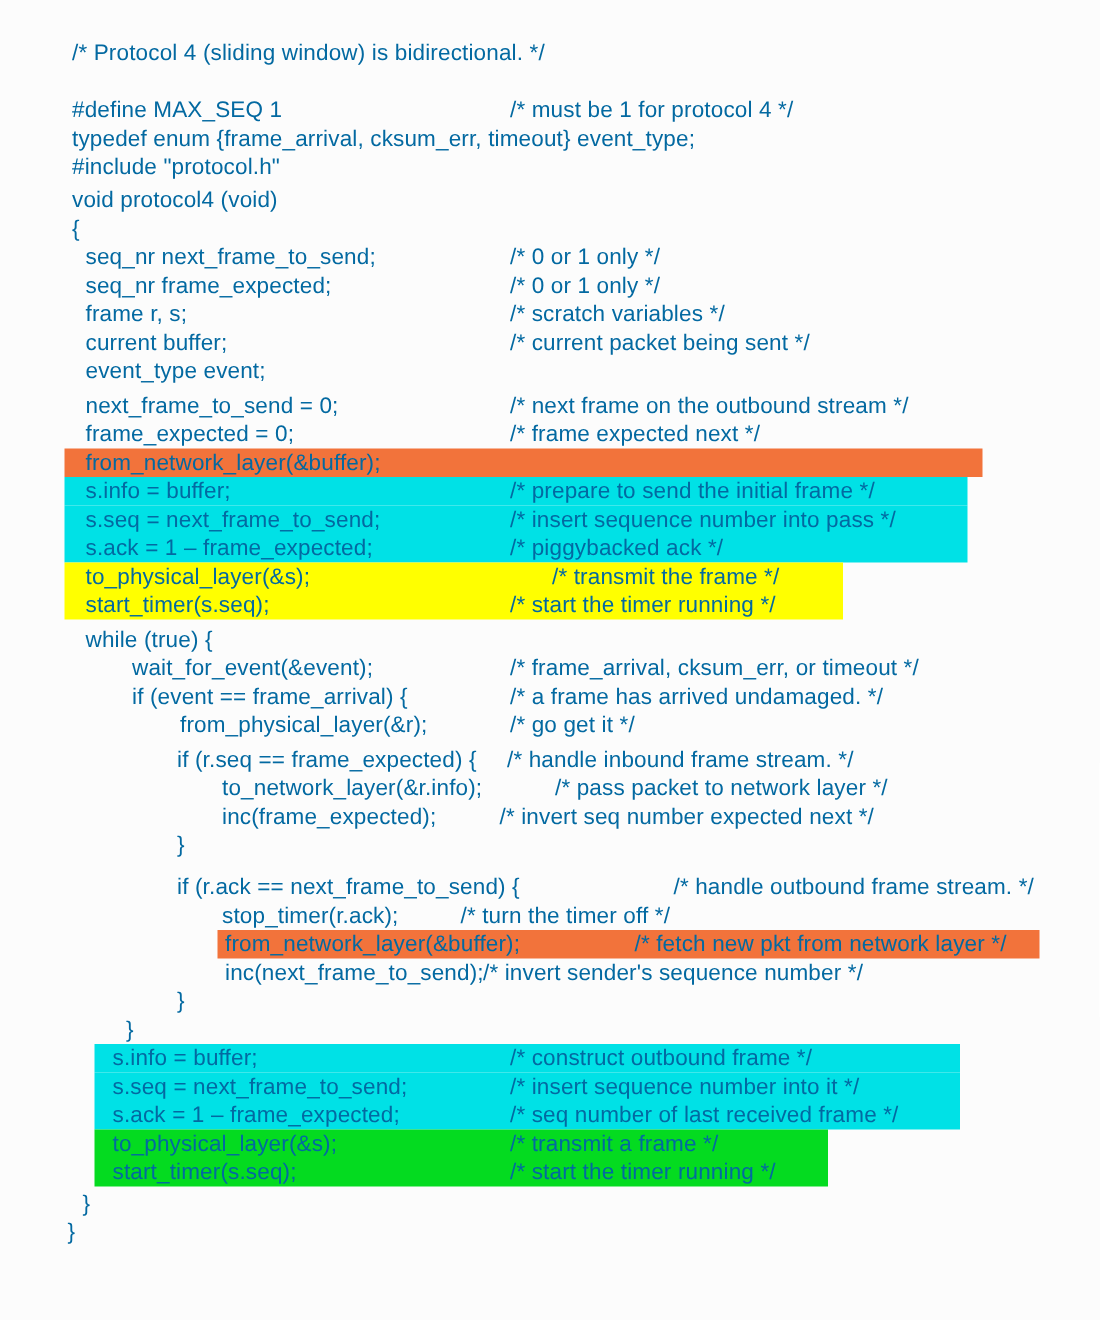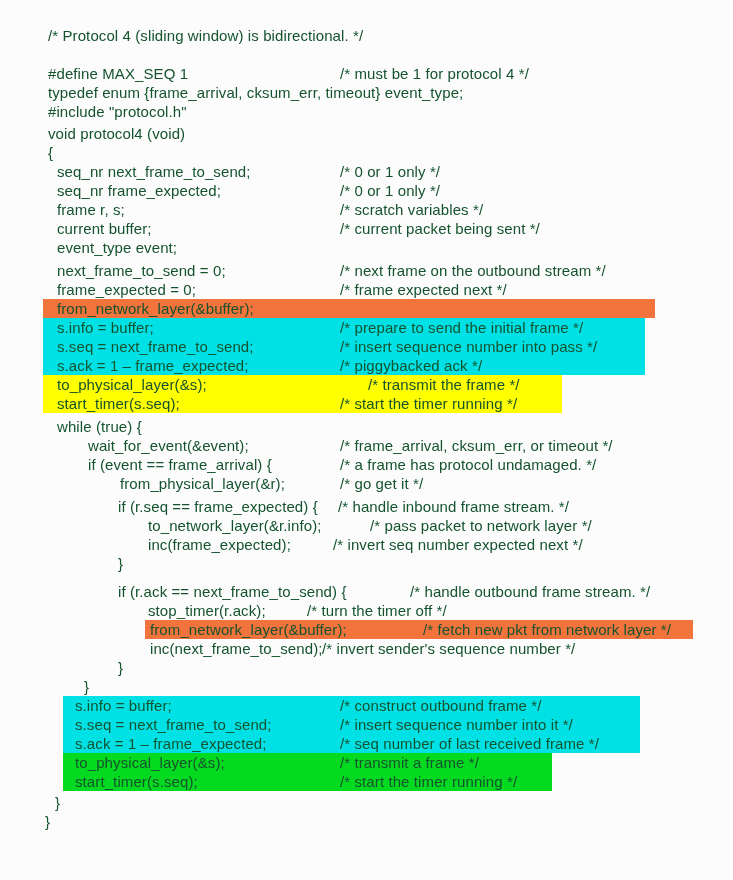--- a/index.html
+++ b/index.html
@@ -12,21 +12,21 @@
   }
   .line {
     position: absolute;
     left: 0;
     width: 733px;
     height: 19px;
     line-height: 19px;
     font-family: "Liberation Sans", "DejaVu Sans", sans-serif;
     font-size: 15px;
     letter-spacing: 0.1px;
-    color: #14532d;
+    color: #0369a1;
     white-space: pre;
   }
   .hl {
     position: absolute;
     top: 0;
     height: 19px;
     z-index: 0;
   }
   .code, .comment {
     position: absolute;
@@ -53,27 +53,27 @@
       <div class="line" style="top: 261px;"><span class="code" style="left: 57px;">next_frame_to_send = 0;</span><span class="comment" style="left: 340px;">/* next frame on the outbound stream */</span></div>
       <div class="line" style="top: 280px;"><span class="code" style="left: 57px;">frame_expected = 0;</span><span class="comment" style="left: 340px;">/* frame expected next */</span></div>
       <div class="line" style="top: 299px;"><div class="hl" style="left: 43px; width: 612px; background: rgb(242, 115, 59);"></div><span class="code" style="left: 57px;">from_network_layer(&amp;buffer);</span></div>
       <div class="line" style="top: 318px;"><div class="hl" style="left: 43px; width: 602px; background: rgb(0, 225, 230);"></div><span class="code" style="left: 57px;">s.info = buffer;</span><span class="comment" style="left: 340px;">/* prepare to send the initial frame */</span></div>
       <div class="line" style="top: 337px;"><div class="hl" style="left: 43px; width: 602px; background: rgb(0, 225, 230);"></div><span class="code" style="left: 57px;">s.seq = next_frame_to_send;</span><span class="comment" style="left: 340px;">/* insert sequence number into pass */</span></div>
       <div class="line" style="top: 356px;"><div class="hl" style="left: 43px; width: 602px; background: rgb(0, 225, 230);"></div><span class="code" style="left: 57px;">s.ack = 1 – frame_expected;</span><span class="comment" style="left: 340px;">/* piggybacked ack */</span></div>
       <div class="line" style="top: 375px;"><div class="hl" style="left: 43px; width: 519px; background: rgb(255, 255, 0);"></div><span class="code" style="left: 57px;">to_physical_layer(&amp;s);</span><span class="comment" style="left: 340px; margin-left: 28px;">/* transmit the frame */</span></div>
       <div class="line" style="top: 394px;"><div class="hl" style="left: 43px; width: 519px; background: rgb(255, 255, 0);"></div><span class="code" style="left: 57px;">start_timer(s.seq);</span><span class="comment" style="left: 340px;">/* start the timer running */</span></div>
       <div class="line" style="top: 417px;"><span class="code" style="left: 57px; text-align: center;">while (true) {</span></div>
       <div class="line" style="top: 436px;"><span class="code" style="left: 88px;">wait_for_event(&amp;event);</span><span class="comment" style="left: 340px;">/* frame_arrival, cksum_err, or timeout */</span></div>
-      <div class="line" style="top: 455px;"><span class="code" style="left: 88px;">if (event == frame_arrival) {</span><span class="comment" style="left: 340px;">/* a frame has protocol undamaged. */</span></div>
+      <div class="line" style="top: 455px;"><span class="code" style="left: 88px;">if (event == frame_arrival) {</span><span class="comment" style="left: 340px;">/* a frame has arrived undamaged. */</span></div>
       <div class="line" style="top: 474px;"><span class="code" style="left: 120px;">from_physical_layer(&amp;r);</span><span class="comment" style="left: 340px;">/* go get it */</span></div>
       <div class="line" style="top: 497px;"><span class="code" style="left: 118px;">if (r.seq == frame_expected) {</span><span class="comment" style="left: 338px;">/* handle inbound frame stream. */</span></div>
       <div class="line" style="top: 516px;"><span class="code" style="left: 148px;">to_network_layer(&amp;r.info);</span><span class="comment" style="left: 370px;">/* pass packet to network layer */</span></div>
       <div class="line" style="top: 535px;"><span class="code" style="left: 148px;">inc(frame_expected);</span><span class="comment" style="left: 333px;">/* invert seq number expected next */</span></div>
       <div class="line" style="top: 554px;"><span class="code" style="left: 118px;">}</span></div>
-      <div class="line" style="top: 582px;"><span class="code" style="left: 118px;">if (r.ack == next_frame_to_send) {</span><span class="comment" style="left: 410px;">/* handle outbound frame stream. */</span></div>
+      <div class="line" style="top: 582px;"><span class="code" style="left: 118px;">if (r.ack == next_frame_to_send) {</span><span class="comment" style="left: 449px;">/* handle outbound frame stream. */</span></div>
       <div class="line" style="top: 601px;"><span class="code" style="left: 148px;">stop_timer(r.ack);</span><span class="comment" style="left: 307px;">/* turn the timer off */</span></div>
       <div class="line" style="top: 620px;"><div class="hl" style="left: 145px; width: 548px; background: rgb(242, 115, 59);"></div><span class="code" style="left: 150px;">from_network_layer(&amp;buffer);</span><span class="comment" style="left: 423px;">/* fetch new pkt from network layer */</span></div>
       <div class="line" style="top: 639px;"><span class="code" style="left: 150px;">inc(next_frame_to_send);</span><span class="comment" style="left: 322px;">/* invert sender's sequence number */</span></div>
       <div class="line" style="top: 658px;"><span class="code" style="left: 118px;">}</span></div>
       <div class="line" style="top: 677px;"><span class="code" style="left: 84px;">}</span></div>
       <div class="line" style="top: 696px;"><div class="hl" style="left: 63px; width: 577px; background: rgb(0, 225, 230);"></div><span class="code" style="left: 75px;">s.info = buffer;</span><span class="comment" style="left: 340px;">/* construct outbound frame */</span></div>
       <div class="line" style="top: 715px;"><div class="hl" style="left: 63px; width: 577px; background: rgb(0, 225, 230);"></div><span class="code" style="left: 75px;">s.seq = next_frame_to_send;</span><span class="comment" style="left: 340px;">/* insert sequence number into it */</span></div>
       <div class="line" style="top: 734px;"><div class="hl" style="left: 63px; width: 577px; background: rgb(0, 225, 230);"></div><span class="code" style="left: 75px;">s.ack = 1 – frame_expected;</span><span class="comment" style="left: 340px;">/* seq number of last received frame */</span></div>
       <div class="line" style="top: 753px;"><div class="hl" style="left: 63px; width: 489px; background: rgb(4, 219, 32);"></div><span class="code" style="left: 75px;">to_physical_layer(&amp;s);</span><span class="comment" style="left: 340px;">/* transmit a frame */</span></div>
       <div class="line" style="top: 772px;"><div class="hl" style="left: 63px; width: 489px; background: rgb(4, 219, 32);"></div><span class="code" style="left: 75px;">start_timer(s.seq);</span><span class="comment" style="left: 340px;">/* start the timer running */</span></div>

